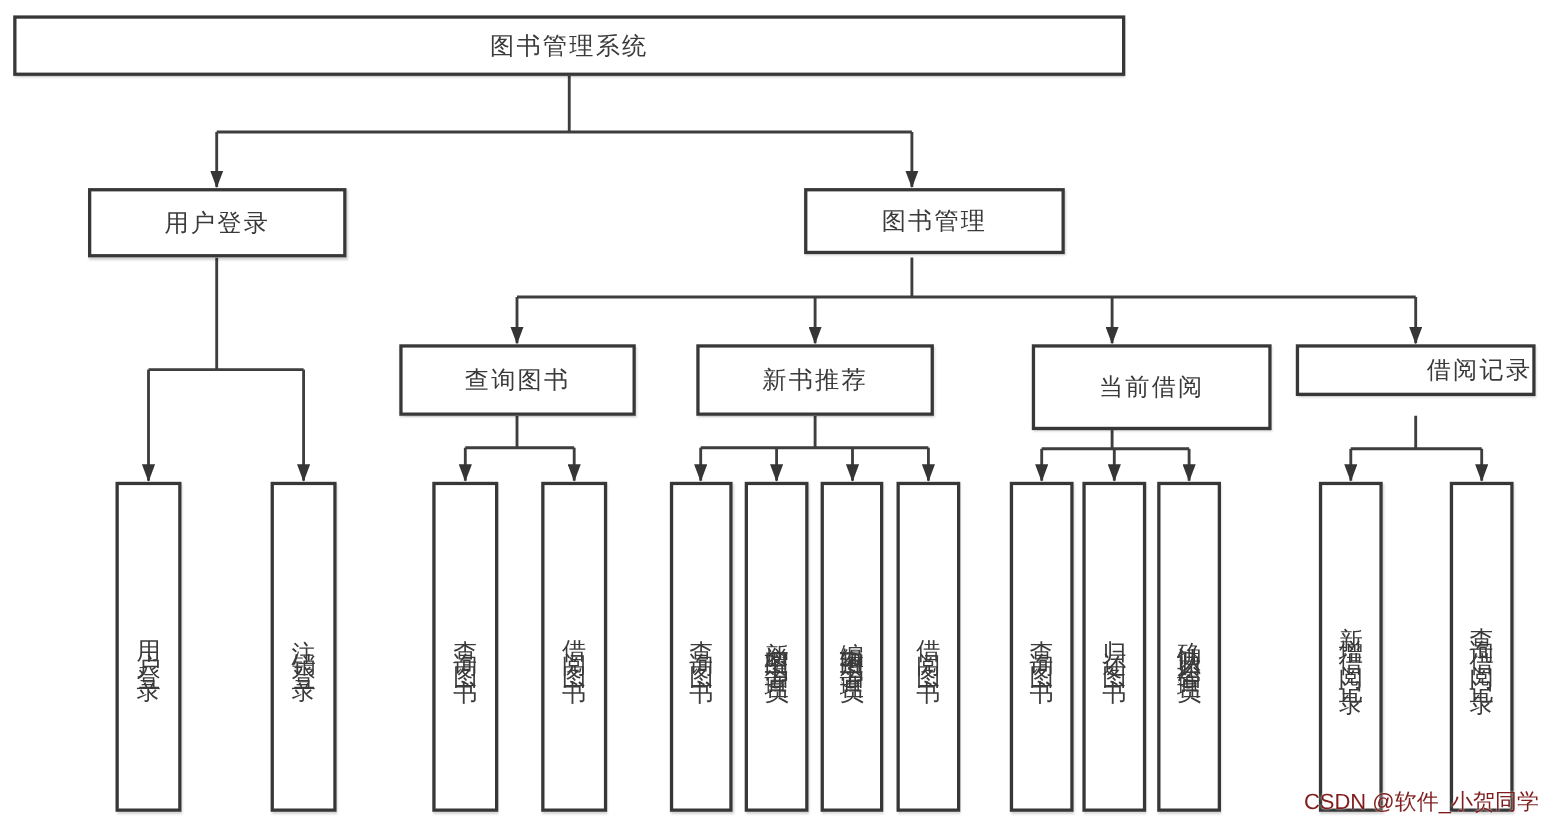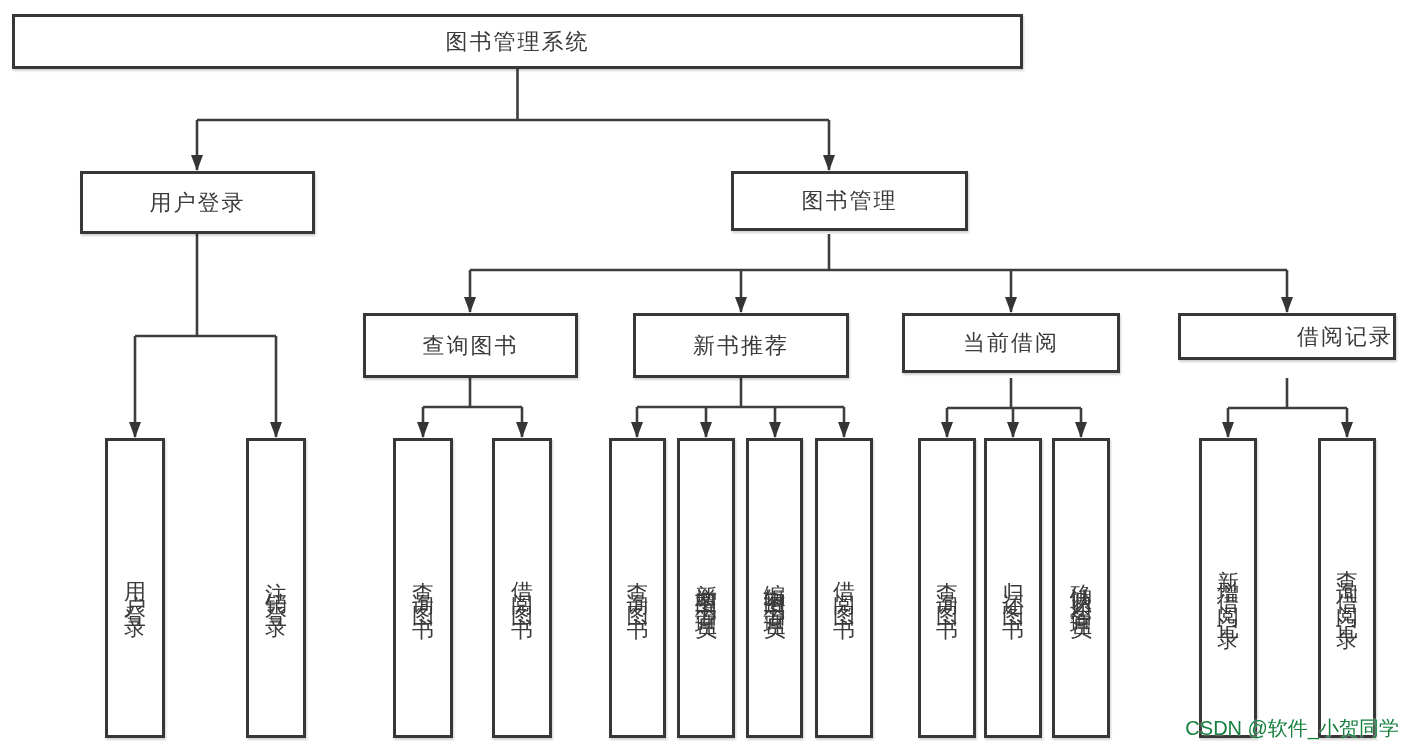--- a/index.html
+++ b/index.html
@@ -54,21 +54,21 @@
   }
   .leaf.long .vtext {
     letter-spacing: 5px;
   }
   #watermark {
     position: absolute;
     right: 6px;
     bottom: 5px;
     z-index: 3;
     font-size: 20px;
-    color: #15803d;
+    color: #7f1d1d;
     text-shadow: 0 0 2px #ffffff;
     white-space: nowrap;
   }
 </style>
 </head>
 <body>
 
 <div id="canvas">
 
   <svg id="connector-layer" width="1405" height="747" viewBox="0 0 1405 747">
@@ -122,21 +122,21 @@
   <div class="node hnode" style="left:731px; top:171px; width:237px; height:60px;">
     <span>图书管理</span>
   </div>
 
   <div class="node hnode" style="left:363px; top:313px; width:215px; height:65px;">
     <span>查询图书</span>
   </div>
   <div class="node hnode" style="left:633px; top:313px; width:216px; height:65px;">
     <span>新书推荐</span>
   </div>
-  <div class="node hnode" style="left:902px; top:313px; width:218px; height:60px;">
+  <div class="node hnode" style="left:938px; top:313px; width:218px; height:78px;">
     <span>当前借阅</span>
   </div>
   <div class="node hnode" style="left:1178px; top:313px; width:218px; height:47px;justify-content:flex-end;">
     <span>借阅记录</span>
   </div>
 
   <div class="node leaf" style="left:105px; top:438px; width:60px; height:300px;">
     <span class="vtext">用户登录</span>
   </div>
   <div class="node leaf" style="left:246px; top:438px; width:60px; height:300px;">

